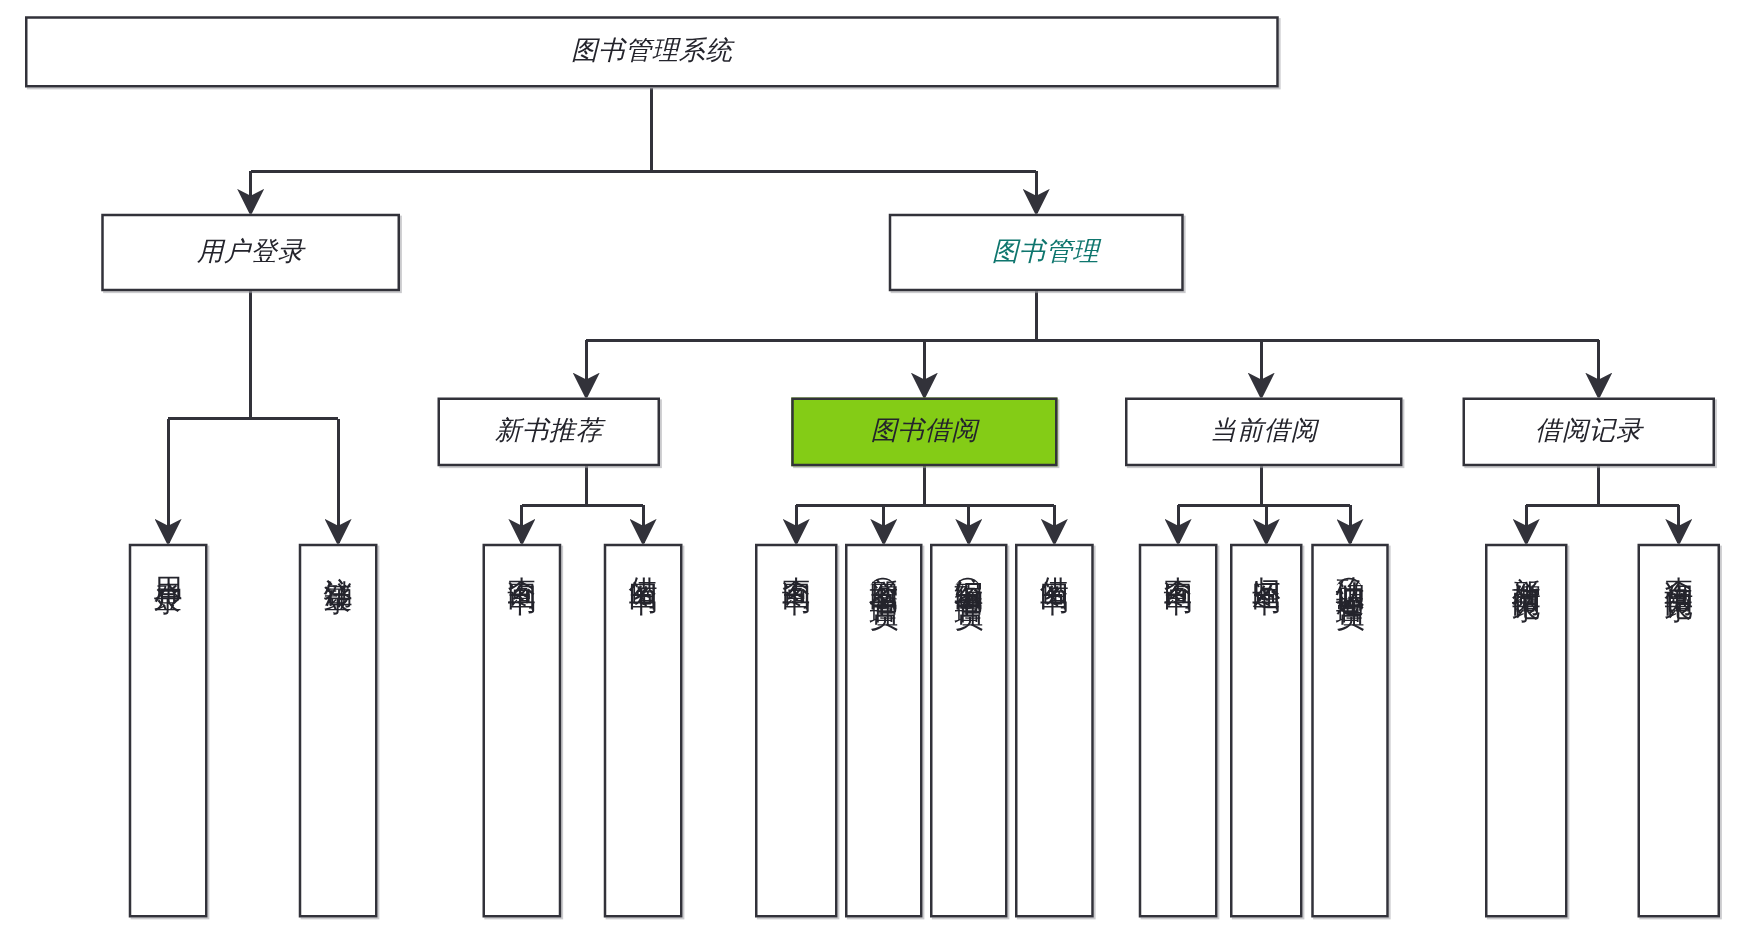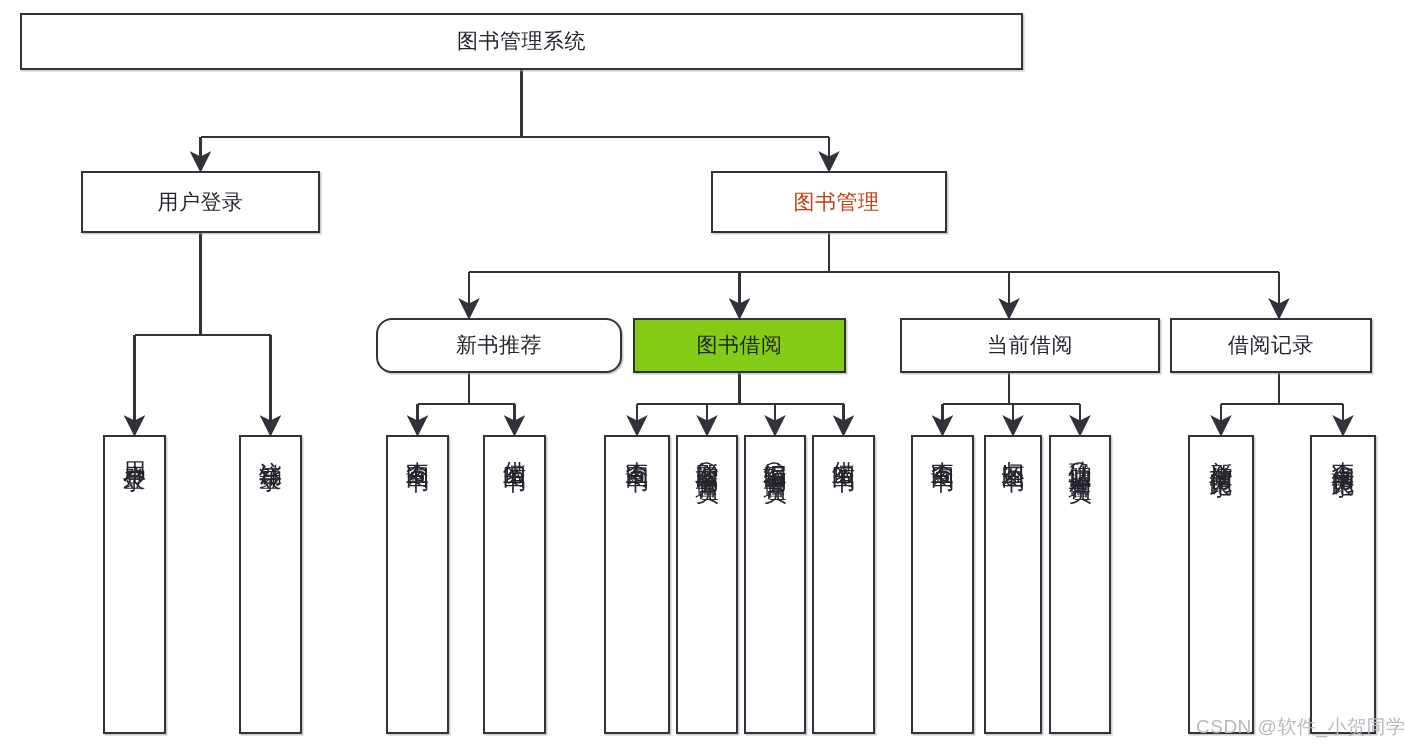--- a/index.html
+++ b/index.html
@@ -36,20 +36,21 @@
   }
   .node-label {
     color: #24242c;
     letter-spacing: 0.5px;
     line-height: 1.18;
     text-align: center;
     white-space: nowrap;
   }
   .node.horiz .node-label {
     font-size: 21px;
+    font-style: italic;
   }
   .node.root .node-label {
     font-size: 21px;
   }
   .node.vert {
     align-items: flex-start;
     padding-top: 6px;
   }
   .node.vert .node-label {
     writing-mode: vertical-rl;
@@ -113,29 +114,29 @@
       <line x1="1343" y1="404" x2="1343" y2="434" stroke="#32323a" stroke-width="2.4" shape-rendering="crispEdges" marker-end="url(#ah)"></line>
     </svg>
   <div id="nodes-layer">
       <div class="node horiz root" style="left: 20px; top: 13px; width: 1003px; height: 57px; border-color: rgb(50, 50, 58); background: rgb(255, 255, 255);">
         <span class="node-label" style="color: rgb(36, 36, 44);">图书管理系统</span>
       </div>
       <div class="node horiz" style="left: 81px; top: 171px; width: 239px; height: 62px; border-color: rgb(50, 50, 58); background: rgb(255, 255, 255);">
         <span class="node-label" style="color: rgb(36, 36, 44);">用户登录</span>
       </div>
       <div class="node horiz" style="left: 711px; top: 171px; width: 236px; height: 62px; border-color: rgb(50, 50, 58); background: rgb(255, 255, 255);">
-        <span class="node-label" style="color: #c2410c; margin-left: 15px;">图书管理</span>
+        <span class="node-label" style="color: #0f766e; margin-left: 15px;">图书管理</span>
       </div>
-      <div class="node horiz" style="left: 376px; top: 318px; width: 246px; height: 55px; border-color: rgb(50, 50, 58); background: rgb(255, 255, 255); border-radius: 16px;">
+      <div class="node horiz" style="left: 350px; top: 318px; width: 178px; height: 55px; border-color: rgb(50, 50, 58); background: rgb(255, 255, 255);">
         <span class="node-label" style="color: rgb(36, 36, 44);">新书推荐</span>
       </div>
       <div class="node horiz" style="left: 633px; top: 318px; width: 213px; height: 55px; border-color: rgb(50, 50, 58); background: #84cc16;">
         <span class="node-label" style="color: rgb(36, 36, 44);">图书借阅</span>
       </div>
-      <div class="node horiz" style="left: 900px; top: 318px; width: 260px; height: 55px; border-color: rgb(50, 50, 58); background: rgb(255, 255, 255);">
+      <div class="node horiz" style="left: 900px; top: 318px; width: 222px; height: 55px; border-color: rgb(50, 50, 58); background: rgb(255, 255, 255);">
         <span class="node-label" style="color: rgb(36, 36, 44);">当前借阅</span>
       </div>
       <div class="node horiz" style="left: 1170px; top: 318px; width: 202px; height: 55px; border-color: rgb(50, 50, 58); background: rgb(255, 255, 255);">
         <span class="node-label" style="color: rgb(36, 36, 44);">借阅记录</span>
       </div>
       <div class="node vert" style="left: 103px; top: 435px; width: 63px; height: 299px; border-color: rgb(50, 50, 58); background: rgb(255, 255, 255);">
         <span class="node-label" style="color: rgb(36, 36, 44);">用户登录</span>
       </div>
       <div class="node vert" style="left: 239px; top: 435px; width: 63px; height: 299px; border-color: rgb(50, 50, 58); background: rgb(255, 255, 255);">
         <span class="node-label" style="color: rgb(36, 36, 44);">注销登录</span>
@@ -167,14 +168,13 @@
       <div class="node vert" style="left: 1049px; top: 435px; width: 62px; height: 299px; border-color: rgb(50, 50, 58); background: rgb(255, 255, 255);">
         <span class="node-label" style="color: rgb(36, 36, 44);">确认归还（管理员）</span>
       </div>
       <div class="node vert" style="left: 1188px; top: 435px; width: 66px; height: 299px; border-color: rgb(50, 50, 58); background: rgb(255, 255, 255);">
         <span class="node-label" style="color: rgb(36, 36, 44);">新增借阅记录</span>
       </div>
       <div class="node vert" style="left: 1310px; top: 435px; width: 66px; height: 299px; border-color: rgb(50, 50, 58); background: rgb(255, 255, 255);">
         <span class="node-label" style="color: rgb(36, 36, 44);">查询借阅记录</span>
       </div>
     </div>
-  <div class="watermark" style="left: 1196px; top: 714px; color: rgb(185, 185, 189);">CSDN @软件_小贺同学</div>
 </div>
 
 </body></html>

